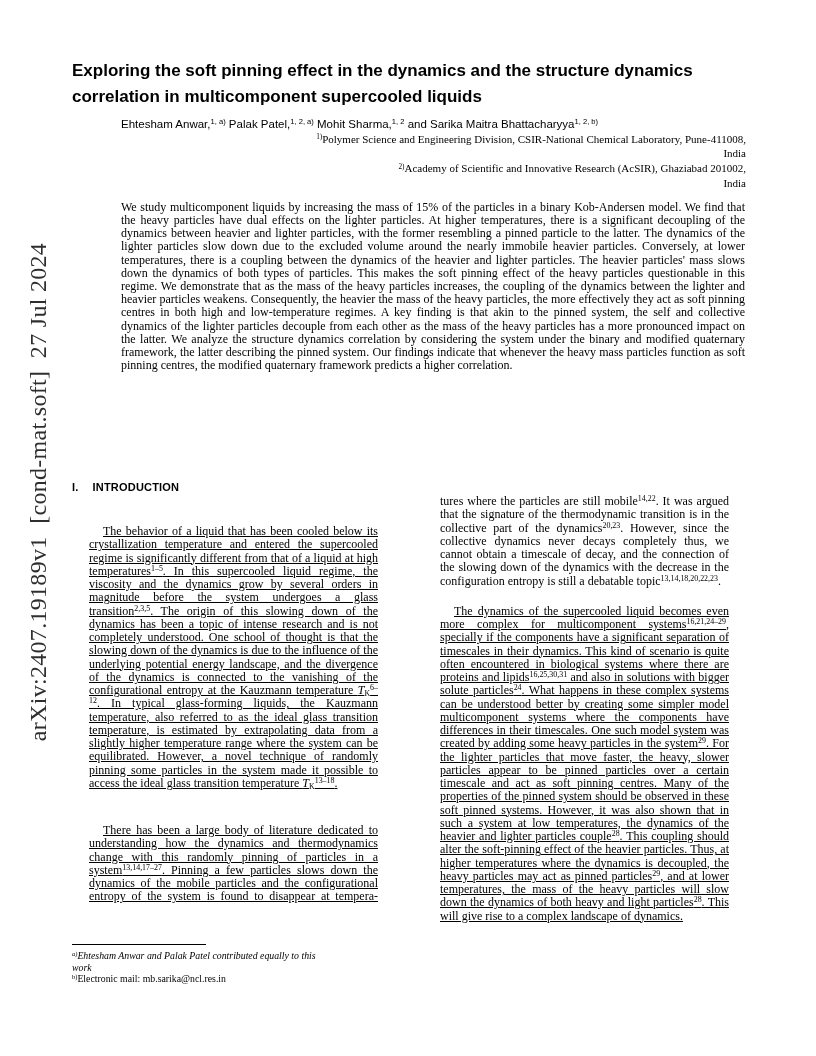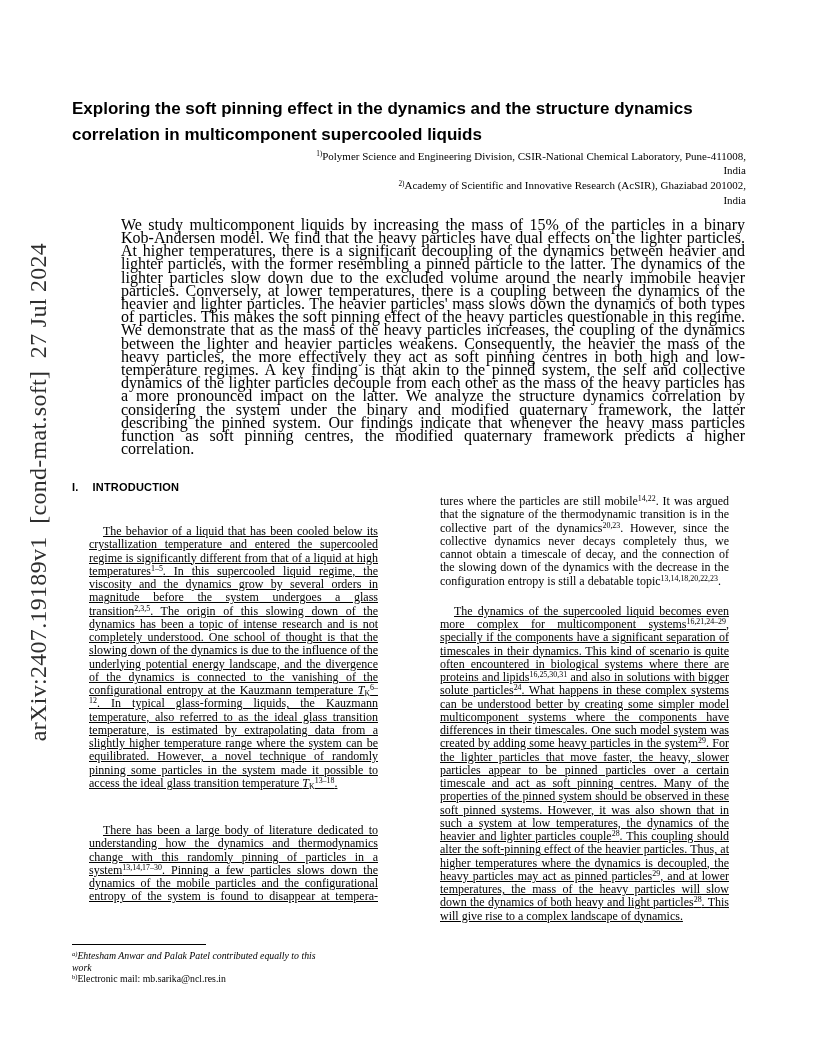--- a/index.html
+++ b/index.html
@@ -20,21 +20,20 @@
     font-family: "Liberation Serif", serif;
     font-size: 24px;
     color: #2e2e2e;
     letter-spacing: 0.3px;
   }
 
   .content {
     position: absolute;
     left: 72px; top: 58px;
     width: 674px;
-    margin-top: 38px;
   }
 
   .title {
     margin: 0;
     font-family: "Liberation Sans", sans-serif;
     font-size: 17px;
     font-weight: 700;
     line-height: 26px;
     white-space: pre-wrap;
     color: #000;
@@ -51,21 +50,21 @@
     margin: 1px 0 0 49px;
     font-size: 11px;
     line-height: 14.2px;
     white-space: pre-wrap;
     text-align: right;
   }
 
   .abstract {
     margin: 11px 0 0 49px;
     width: 624px;
-    font-size: 16px;
+    font-size: 12px;
     line-height: 13.2px;
     text-align: justify;
   }
 
   .columns {
     position: absolute;
     left: 72px; top: 478px;
     width: 674px;
     display: flex;
     gap: 28px;
@@ -126,35 +125,36 @@
 </head>
 <body>
 
 <div class="page">
 
   <div class="watermark">arXiv:2407.19189v1  [cond-mat.soft]  27 Jul 2024</div>
 
   <div class="content">
     <h1 class="title">Exploring the soft pinning effect in the dynamics and the structure dynamics
 correlation in multicomponent supercooled liquids</h1>
+    <div class="byline">Ehtesham Anwar,<sup>1, a)</sup> Palak Patel,<sup>1, 2, a)</sup> Mohit Sharma,<sup>1, 2</sup> and Sarika Maitra Bhattacharyya<sup>1, 2, b)</sup></div>
     <div class="affiliation"><sup>1)</sup>Polymer Science and Engineering Division, CSIR-National Chemical Laboratory, Pune-411008,
 India</div>
     <div class="affiliation"><sup>2)</sup>Academy of Scientific and Innovative Research (AcSIR), Ghaziabad 201002,
 India</div>
     <div class="abstract">We study multicomponent liquids by increasing the mass of 15% of the particles in a binary Kob-Andersen model. We find that the heavy particles have dual effects on the lighter particles. At higher temperatures, there is a significant decoupling of the dynamics between heavier and lighter particles, with the former resembling a pinned particle to the latter. The dynamics of the lighter particles slow down due to the excluded volume around the nearly immobile heavier particles. Conversely, at lower temperatures, there is a coupling between the dynamics of the heavier and lighter particles. The heavier particles' mass slows down the dynamics of both types of particles. This makes the soft pinning effect of the heavy particles questionable in this regime. We demonstrate that as the mass of the heavy particles increases, the coupling of the dynamics between the lighter and heavier particles weakens. Consequently, the heavier the mass of the heavy particles, the more effectively they act as soft pinning centres in both high and low-temperature regimes. A key finding is that akin to the pinned system, the self and collective dynamics of the lighter particles decouple from each other as the mass of the heavy particles has a more pronounced impact on the latter. We analyze the structure dynamics correlation by considering the system under the binary and modified quaternary framework, the latter describing the pinned system. Our findings indicate that whenever the heavy mass particles function as soft pinning centres, the modified quaternary framework predicts a higher correlation.</div>
   </div>
 
   <div class="columns">
 
     <div class="col col-left">
       <div class="section-heading">
         <span class="sec-num">I.</span><span class="sec-title">INTRODUCTION</span>
       </div>
       <div class="body-par indent">The behavior of a liquid that has been cooled below its crystallization temperature and entered the supercooled regime is significantly different from that of a liquid at high temperatures<sup>1–5</sup>. In this supercooled liquid regime, the viscosity and the dynamics grow by several orders in magnitude before the system undergoes a glass transition<sup>2,3,5</sup>. The origin of this slowing down of the dynamics has been a topic of intense research and is not completely understood. One school of thought is that the slowing down of the dynamics is due to the influence of the underlying potential energy landscape, and the divergence of the dynamics is connected to the vanishing of the configurational entropy at the Kauzmann temperature <i>T</i><sub>K</sub><sup>6–12</sup>. In typical glass-forming liquids, the Kauzmann temperature, also referred to as the ideal glass transition temperature, is estimated by extrapolating data from a slightly higher temperature range where the system can be equilibrated. However, a novel technique of randomly pinning some particles in the system made it possible to access the ideal glass transition temperature <i>T</i><sub>K</sub><sup>13–18</sup>.</div>
-      <div class="body-par indent justify-last">There has been a large body of literature dedicated to understanding how the dynamics and thermodynamics change with this randomly pinning of particles in a system<sup>13,14,17–30</sup>. Pinning a few particles slows down the dynamics of the mobile particles and the configurational entropy of the system is found to disappear at tempera-</div>
+      <div class="body-par indent justify-last">There has been a large body of literature dedicated to understanding how the dynamics and thermodynamics change with this randomly pinning of particles in a system<sup>13,14,17–27</sup>. Pinning a few particles slows down the dynamics of the mobile particles and the configurational entropy of the system is found to disappear at tempera-</div>
       <div class="footnote-block">
         <div class="footnote-rule"></div>
         <div class="footnote italic"><sup>a)</sup>Ehtesham Anwar and Palak Patel contributed equally to this
 work</div>
         <div class="footnote"><sup>b)</sup>Electronic mail: mb.sarika@ncl.res.in</div>
       </div>
     </div>
 
     <div class="col col-right">
       <div class="body-par">tures where the particles are still mobile<sup>14,22</sup>. It was argued that the signature of the thermodynamic transition is in the collective part of the dynamics<sup>20,23</sup>. However, since the collective dynamics never decays completely thus, we cannot obtain a timescale of decay, and the connection of the slowing down of the dynamics with the decrease in the configuration entropy is still a debatable topic<sup>13,14,18,20,22,23</sup>.</div>

